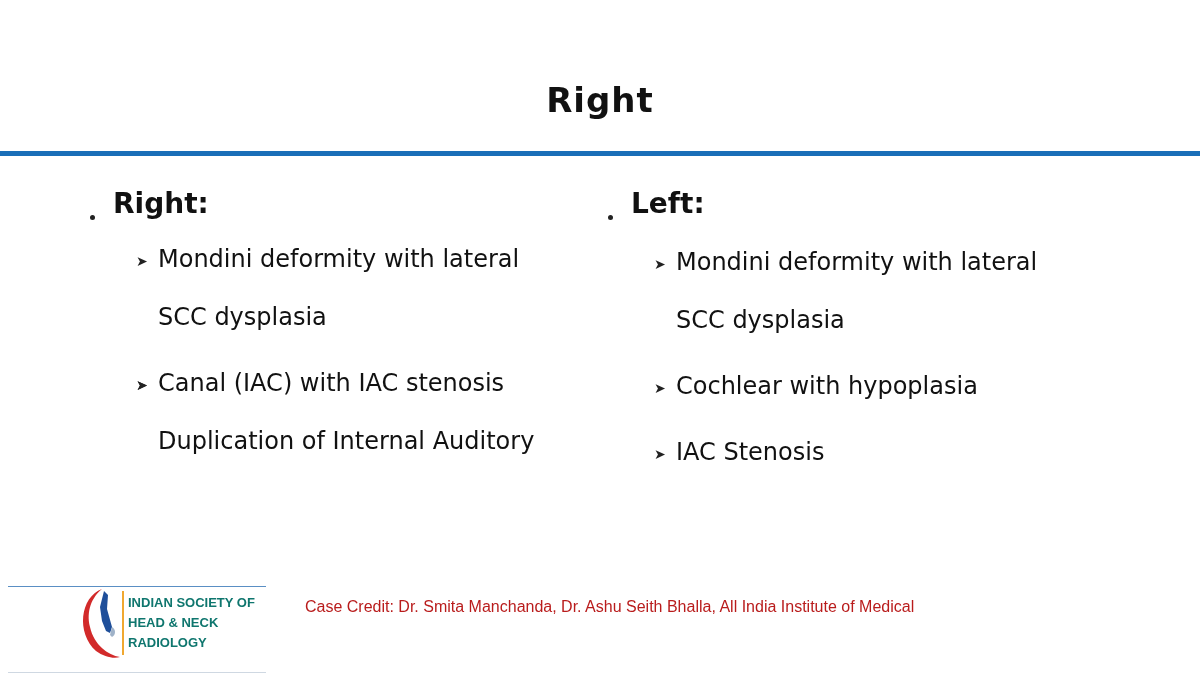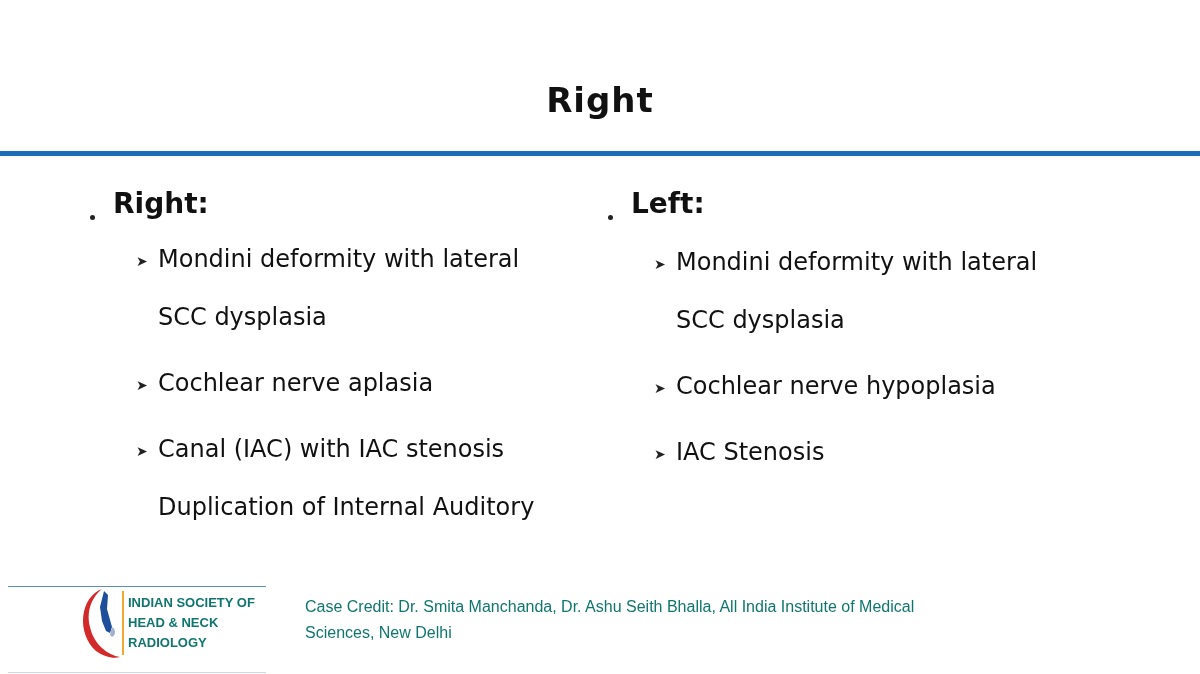--- a/index.html
+++ b/index.html
@@ -25,21 +25,21 @@
   .arrow { position:absolute; left:48px; top:0; font-size:14px; color:#222; line-height:62px; }
   .footer-rule { position:absolute; left:8px; width:258px; height:1px; background:#5a8fc4; }
   .logo { position:absolute; left:70px; top:587px; width:200px; height:75px; }
   .logo-text {
     position:absolute; left:58px; top:6px; font-size:13px; font-weight:bold;
     color:#0f766e; line-height:20px; font-family:"Liberation Sans", sans-serif;
   }
   .logo-bar { position:absolute; left:52px; top:4px; width:2px; height:64px; background:#f0a830; }
   .credit {
     position:absolute; left:305px; top:594px; width:800px; font-size:16px; line-height:26px;
-    color:#0f766e; font-family:"Liberation Sans", sans-serif;
+    color:#b91c1c; font-family:"Liberation Sans", sans-serif;
   }
 </style>
 </head>
 <body>
 
 <div class="title">Right</div>
 <div class="rule"></div>
 
 <div class="col right">
   <div class="heading">
@@ -47,21 +47,20 @@
     <span>Right:</span>
   </div>
   <div style="height:10px"></div>
   <div class="item">
     <span class="arrow">➤</span>
     <div>Mondini deformity with lateral</div>
     <div>SCC dysplasia</div>
   </div>
   <div class="item" style="margin-top:8px">
     <span class="arrow">➤</span>
-    <div>Cochlear nerve aplasia</div>
   </div>
   <div class="item" style="margin-top:8px">
     <span class="arrow">➤</span>
     <div>Canal (IAC) with IAC stenosis</div>
     <div>Duplication of Internal Auditory</div>
   </div>
 </div>
 
 <div class="col left">
   <div class="heading">
@@ -69,21 +68,21 @@
     <span>Left:</span>
   </div>
   <div style="height:13px"></div>
   <div class="item">
     <span class="arrow">➤</span>
     <div>Mondini deformity with lateral</div>
     <div>SCC dysplasia</div>
   </div>
   <div class="item" style="margin-top:8px">
     <span class="arrow">➤</span>
-    <div>Cochlear nerve hypoplasia</div>
+    <div>Cochlear with hypoplasia</div>
   </div>
   <div class="item" style="margin-top:8px">
     <span class="arrow">➤</span>
     <div>IAC Stenosis</div>
   </div>
 </div>
 
 <div class="footer-rule" style="top:586px"></div>
 <div class="footer-rule" style="top:672px; background:#cfd8e2"></div>
 
@@ -96,14 +95,13 @@
   <div class="logo-bar"></div>
   <div class="logo-text">
     <div>INDIAN SOCIETY OF</div>
     <div>HEAD &amp; NECK</div>
     <div>RADIOLOGY</div>
   </div>
 </div>
 
 <div class="credit">
   <div>Case Credit: Dr. Smita Manchanda, Dr. Ashu Seith Bhalla, All India Institute of Medical</div>
-  <div>Sciences, New Delhi</div>
 </div>
 
 </body></html>

